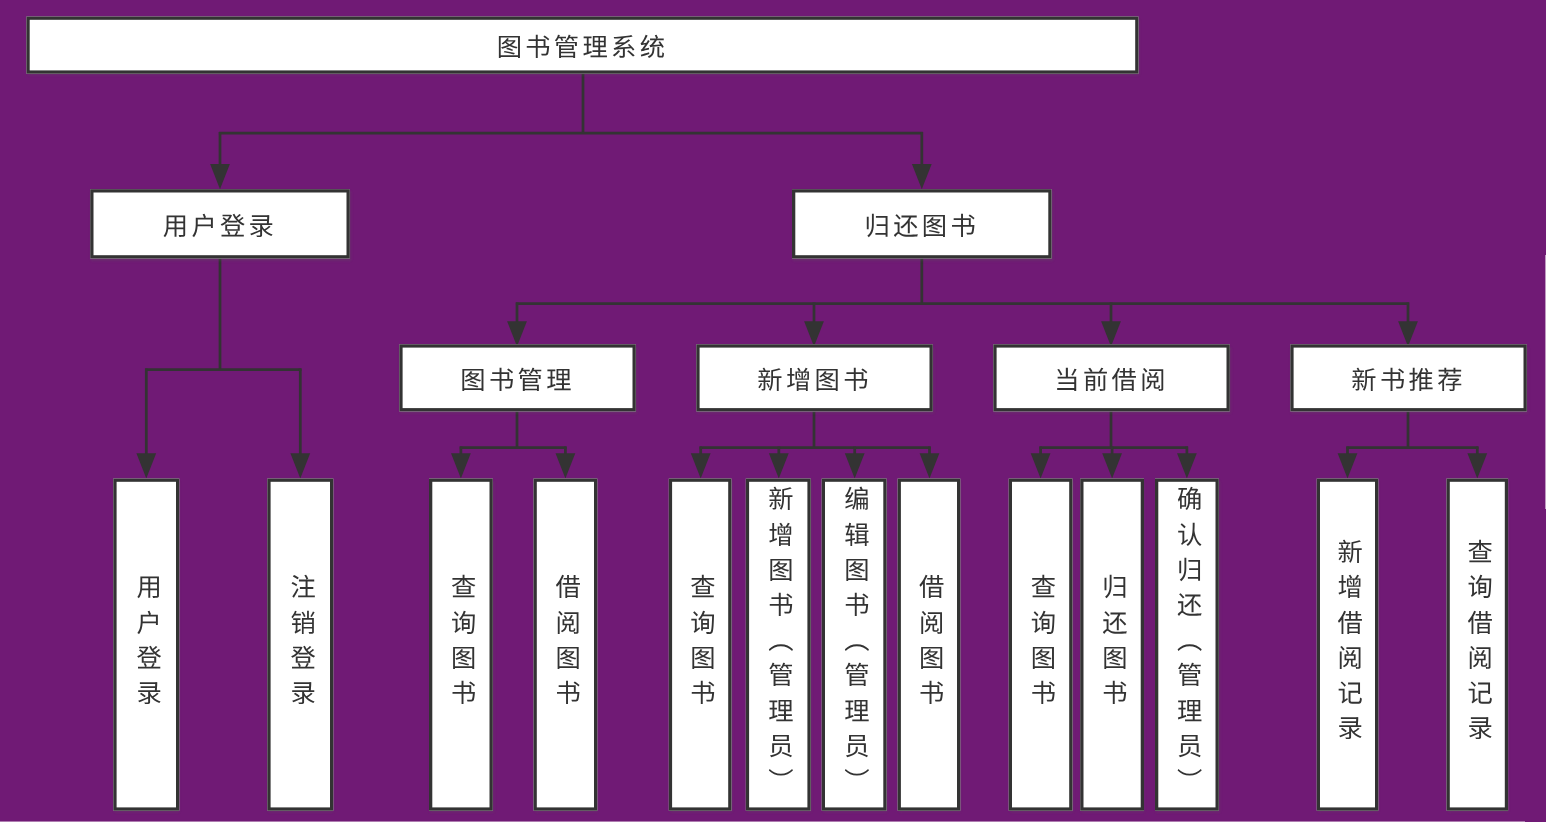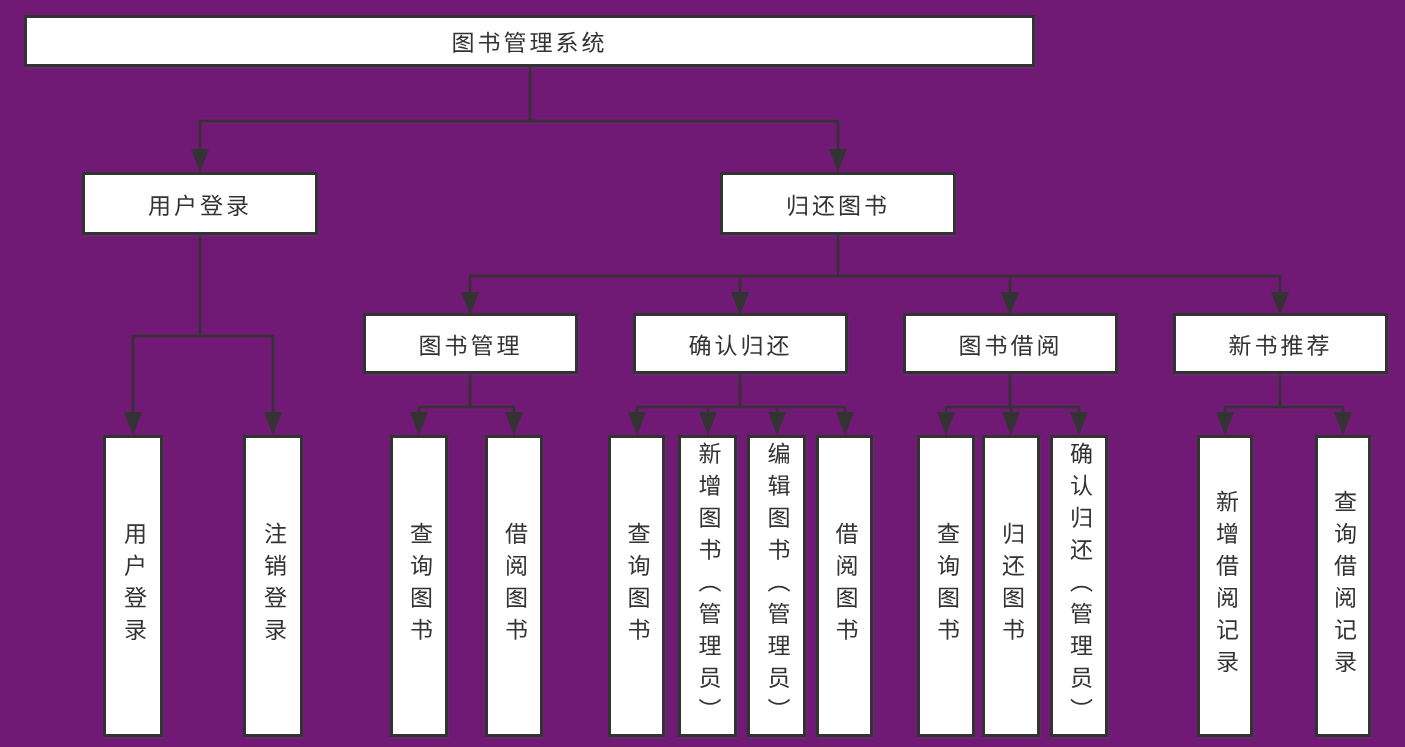--- a/index.html
+++ b/index.html
@@ -131,24 +131,24 @@
     <span class="hlabel">用户登录</span>
   </div>
   <div class="box" style="left:720px; top:172px; width:236px; height:63px;">
     <span class="hlabel">归还图书</span>
   </div>
 
   <div class="box" style="left:363px; top:313px; width:215px; height:61px;">
     <span class="hlabel">图书管理</span>
   </div>
   <div class="box" style="left:633px; top:313px; width:215px; height:61px;">
-    <span class="hlabel">确认归还</span>
+    <span class="hlabel">新增图书</span>
   </div>
   <div class="box" style="left:903px; top:313px; width:215px; height:61px;">
-    <span class="hlabel">图书借阅</span>
+    <span class="hlabel">当前借阅</span>
   </div>
   <div class="box" style="left:1173px; top:313px; width:215px; height:61px;">
     <span class="hlabel">新书推荐</span>
   </div>
 
   <div class="box" style="left:103px; top:435px; width:60px; height:302px;">
     <span class="vlabel">用户登录</span>
   </div>
   <div class="box" style="left:243px; top:435px; width:60px; height:302px;">
     <span class="vlabel">注销登录</span>

